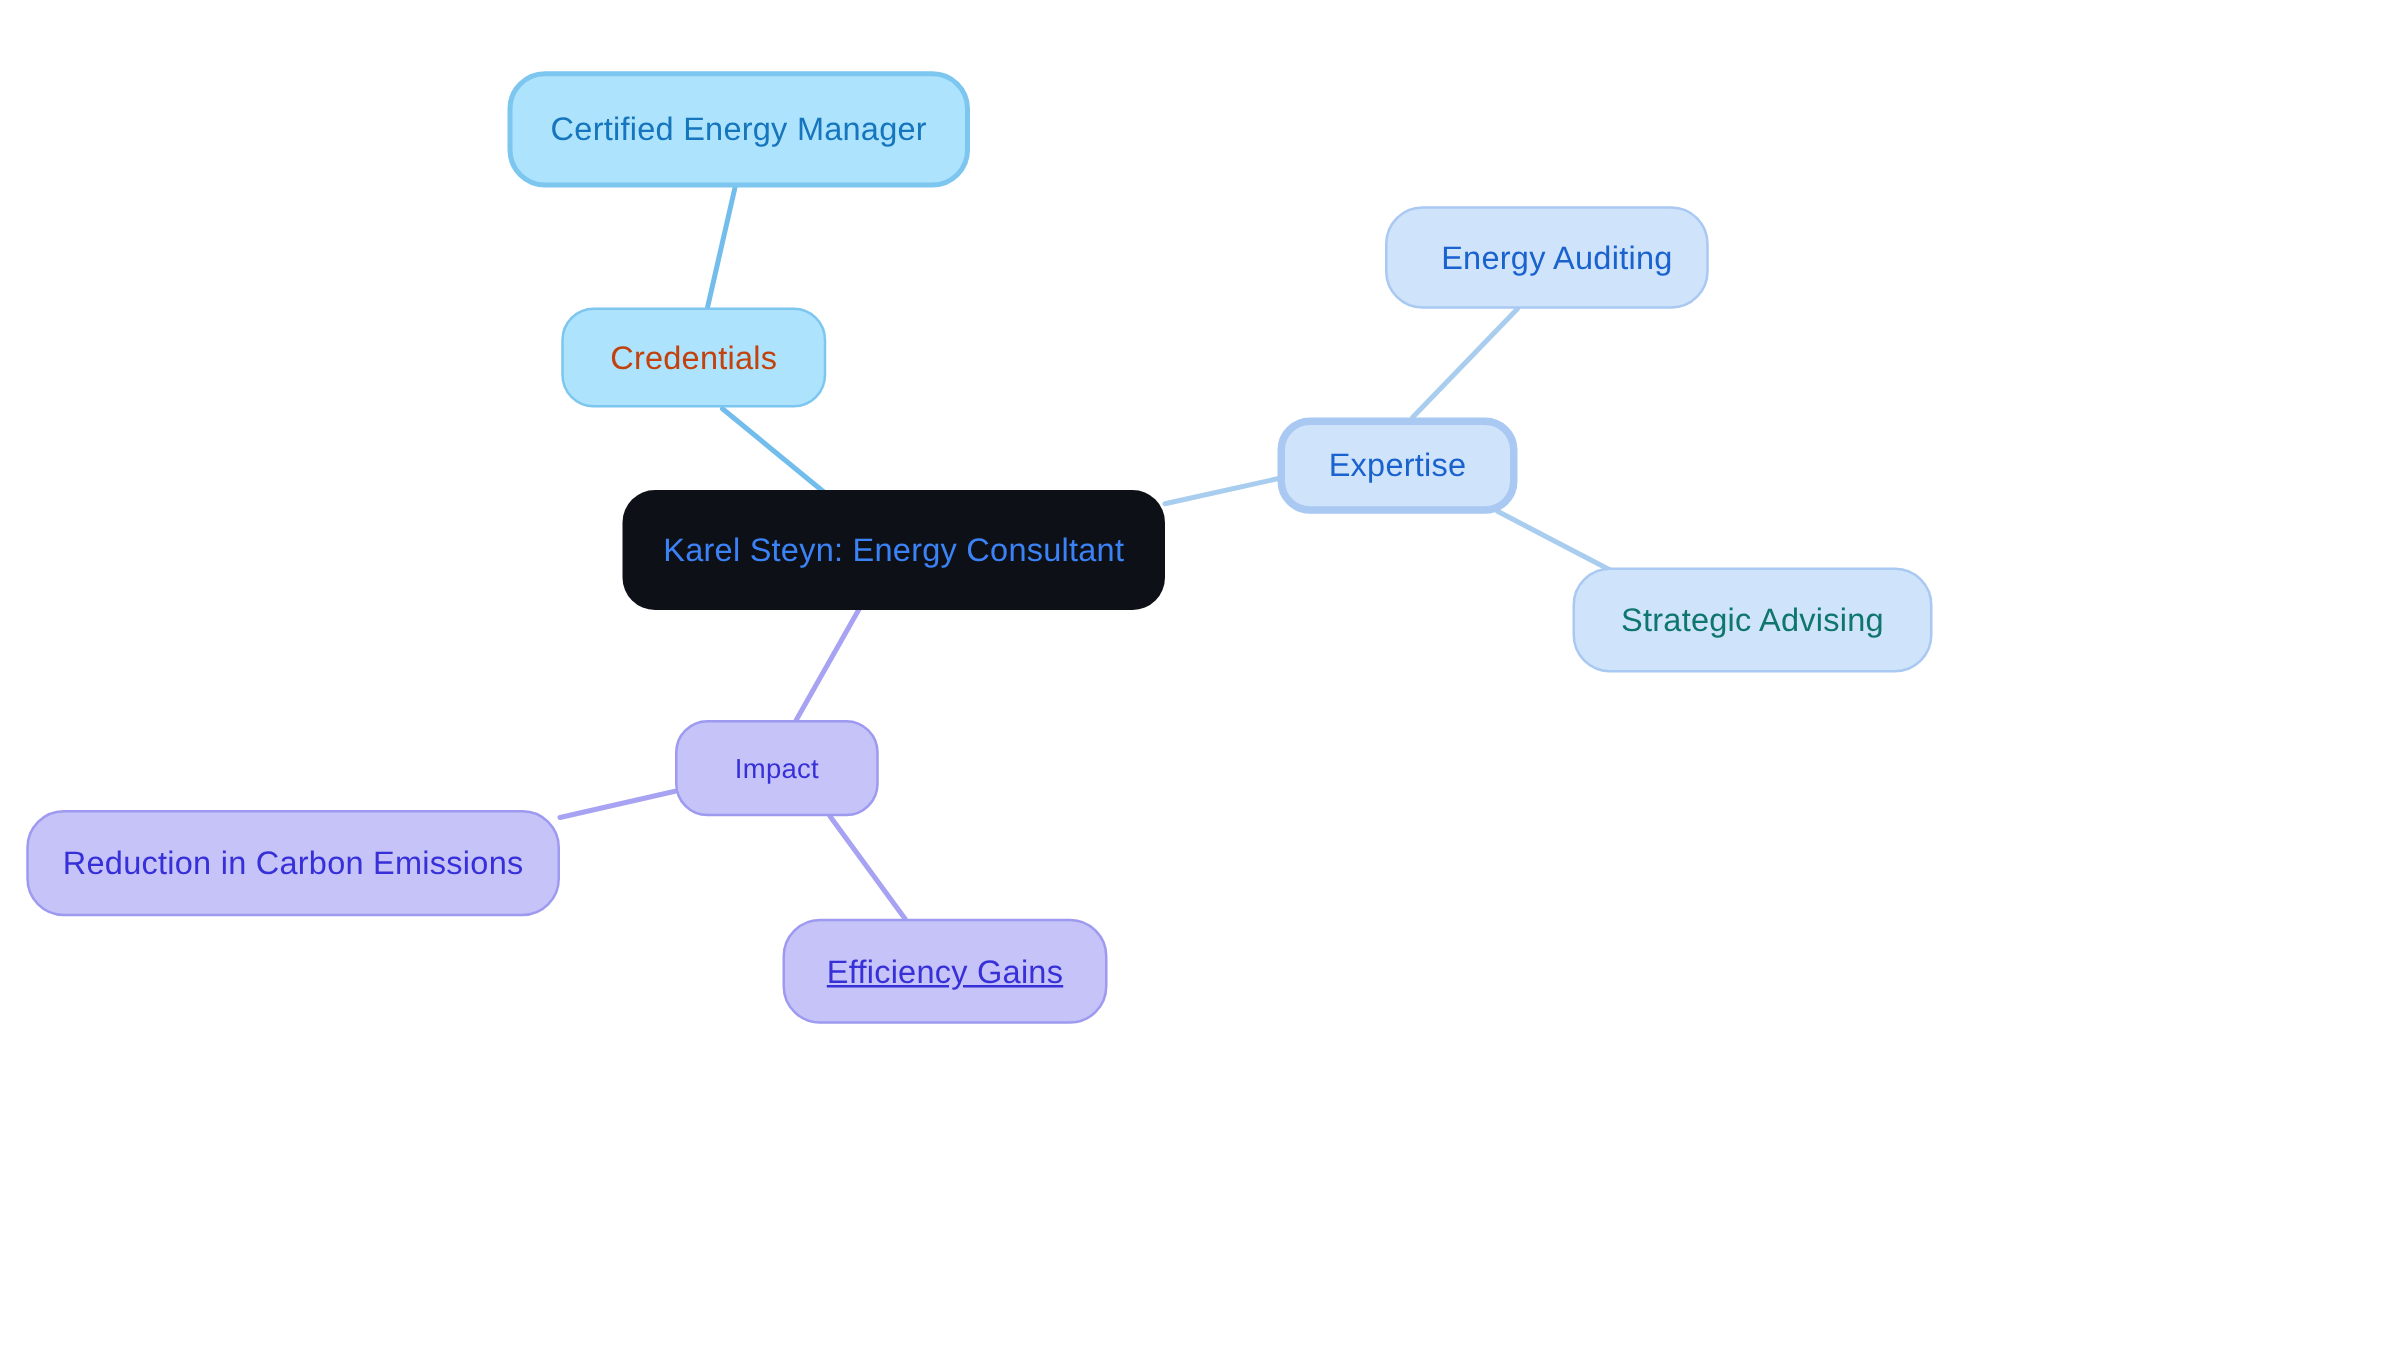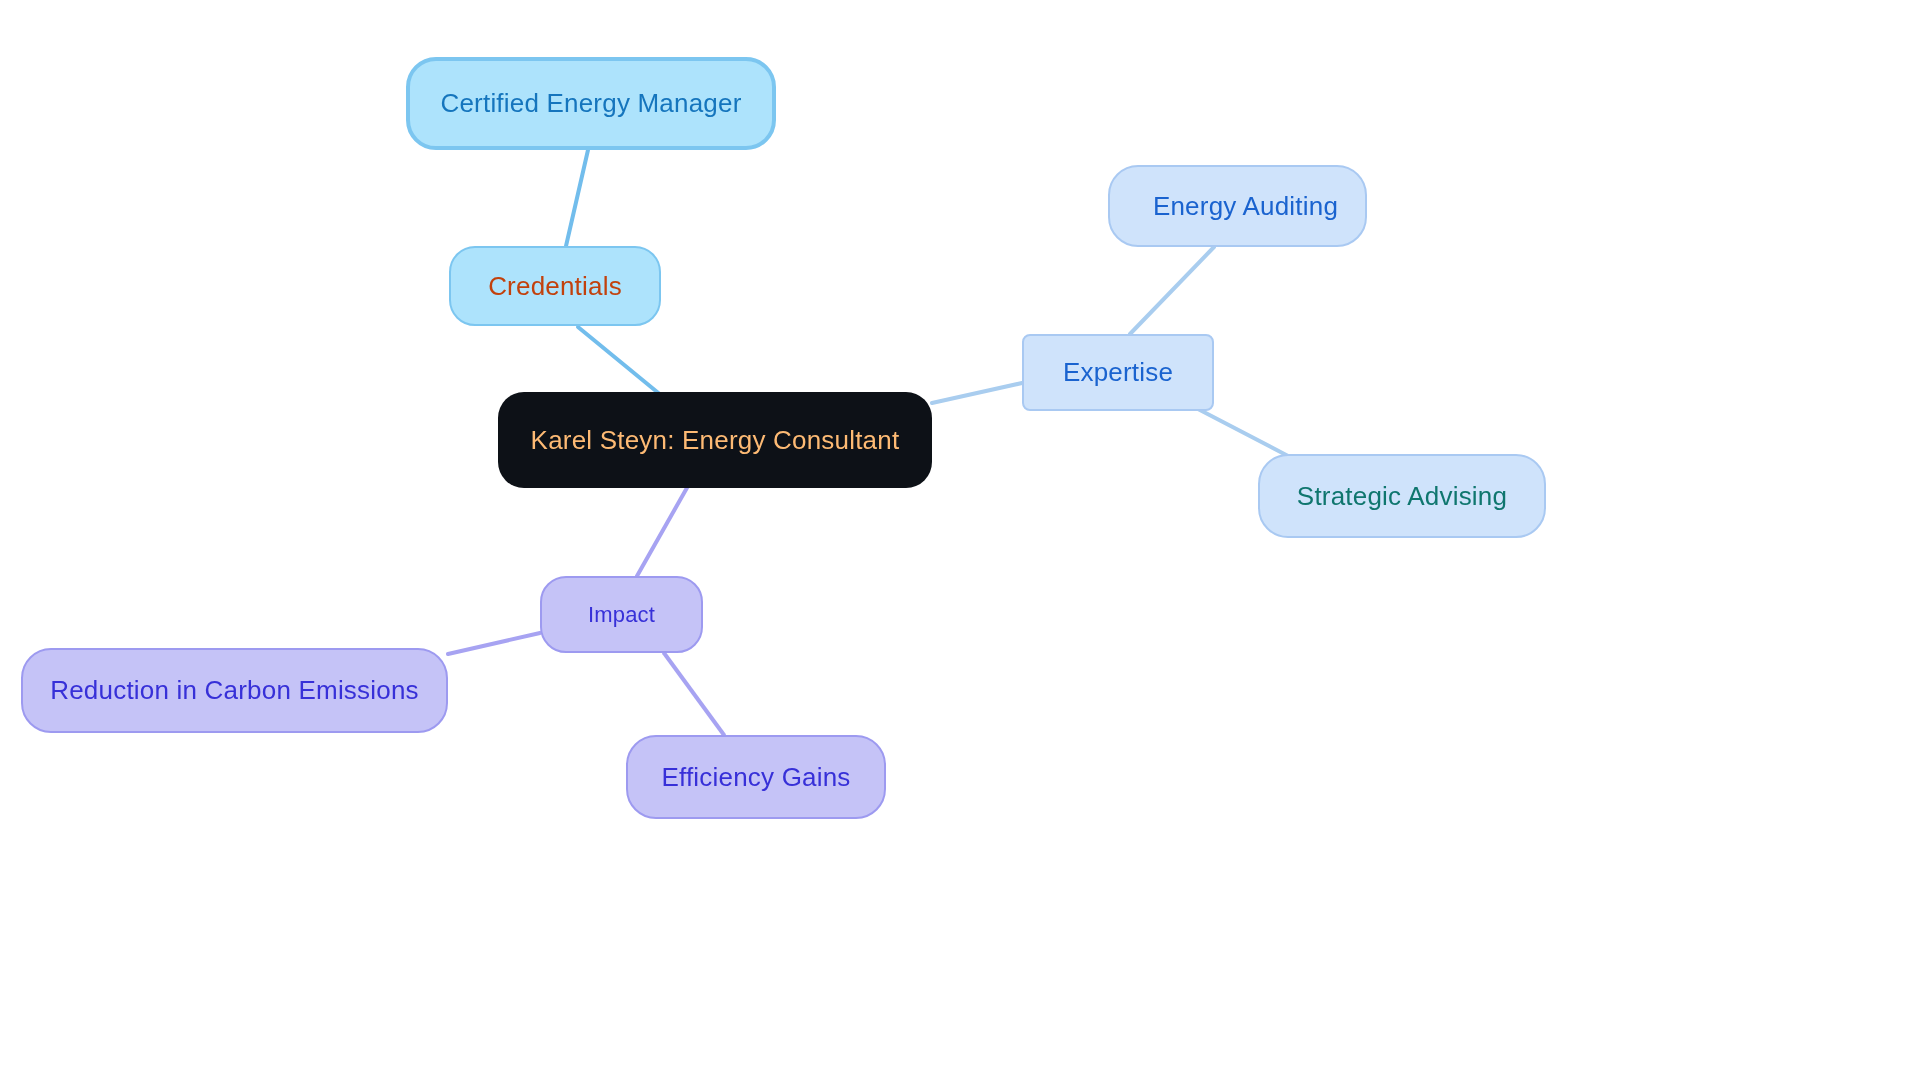--- a/index.html
+++ b/index.html
@@ -54,22 +54,22 @@
   .node-blue-leaf {
     background: #ade3fc;
     color: #1575bd;
     border: 4px solid #404040;
     border-radius: 30px;
     font-size: 26px;
   }
   .node-periwinkle-branch {
     background: #cfe3fb;
     color: #1a63cf;
-    border: 2px solid #0ea5e9;
-    border-radius: 8px;
+    border: 6px solid #0ea5e9;
+    border-radius: 26px;
     font-size: 26px;
   }
   .node-periwinkle-leaf {
     background: #cfe3fb;
     color: #1a63cf;
     border: 2px solid #a9c9f2;
     border-radius: 30px;
     font-size: 26px;
   }
   .node-purple-branch {
@@ -96,31 +96,31 @@
       <line x1="662" y1="396" x2="578" y2="327" stroke="#72bdec" stroke-width="4" stroke-linecap="round"></line>
       <line x1="566" y1="246" x2="588" y2="150" stroke="#72bdec" stroke-width="4" stroke-linecap="round"></line>
       <line x1="932" y1="403" x2="1022" y2="383" stroke="#a9cdef" stroke-width="4" stroke-linecap="round"></line>
       <line x1="1130" y1="334" x2="1214" y2="247" stroke="#a9cdef" stroke-width="4" stroke-linecap="round"></line>
       <line x1="1198" y1="409" x2="1290" y2="457" stroke="#a9cdef" stroke-width="4" stroke-linecap="round"></line>
       <line x1="688" y1="486" x2="637" y2="576" stroke="#a7a3f2" stroke-width="4" stroke-linecap="round"></line>
       <line x1="540" y1="633" x2="448" y2="654" stroke="#a7a3f2" stroke-width="4" stroke-linecap="round"></line>
       <line x1="664" y1="653" x2="724" y2="735" stroke="#a7a3f2" stroke-width="4" stroke-linecap="round"></line>
     </svg>
 
-  <div class="node node-root" style="left: 498px; top: 392px; width: 434px; height: 96px; background: rgb(13, 17, 23); color: #fdba74;">Karel Steyn: Energy Consultant</div>
+  <div class="node node-root" style="left: 498px; top: 392px; width: 434px; height: 96px; background: rgb(13, 17, 23); color: #3b82f6;">Karel Steyn: Energy Consultant</div>
 
   <div class="node node-blue-branch" style="left: 449px; top: 246px; width: 212px; height: 80px; background: rgb(173, 227, 252); color: #c2410c; border-color: rgb(124, 198, 240);">Credentials</div>
 
   <div class="node node-blue-leaf" style="left: 406px; top: 57px; width: 370px; height: 93px; background: rgb(173, 227, 252); color: rgb(21, 117, 189); border-color: rgb(124, 198, 240);">Certified Energy Manager</div>
 
   <div class="node node-periwinkle-branch" style="left: 1022px; top: 334px; width: 192px; height: 77px; background: rgb(207, 227, 251); color: rgb(26, 99, 207); border-color: rgb(169, 201, 242);">Expertise</div>
 
   <div class="node node-periwinkle-leaf" style="left: 1108px; top: 165px; width: 259px; height: 82px; background: rgb(207, 227, 251); color: rgb(26, 99, 207); border-color: rgb(169, 201, 242); padding-left: 16px;">Energy Auditing</div>
 
   <div class="node node-periwinkle-leaf" style="left: 1258px; top: 454px; width: 288px; height: 84px; background: rgb(207, 227, 251); color: #0f766e; border-color: rgb(169, 201, 242);">Strategic Advising</div>
 
   <div class="node node-purple-branch" style="left: 540px; top: 576px; width: 163px; height: 77px; background: rgb(197, 195, 247); color: rgb(55, 48, 216); border-color: rgb(157, 154, 240);">Impact</div>
 
   <div class="node node-purple-leaf" style="left: 21px; top: 648px; width: 427px; height: 85px; background: rgb(197, 195, 247); color: rgb(55, 48, 216); border-color: rgb(157, 154, 240);">Reduction in Carbon Emissions</div>
 
-  <div class="node node-purple-leaf" style="left: 626px; top: 735px; width: 260px; height: 84px; background: rgb(197, 195, 247); color: rgb(55, 48, 216); border-color: rgb(157, 154, 240);">Efficiency Gains</div>
+  <div class="node node-purple-leaf" style="left: 626px; top: 735px; width: 260px; height: 84px; background: rgb(197, 195, 247); color: rgb(55, 48, 216); border-color: rgb(157, 154, 240); text-decoration: underline;">Efficiency Gains</div>
 
 </div>
 
 </body></html>

